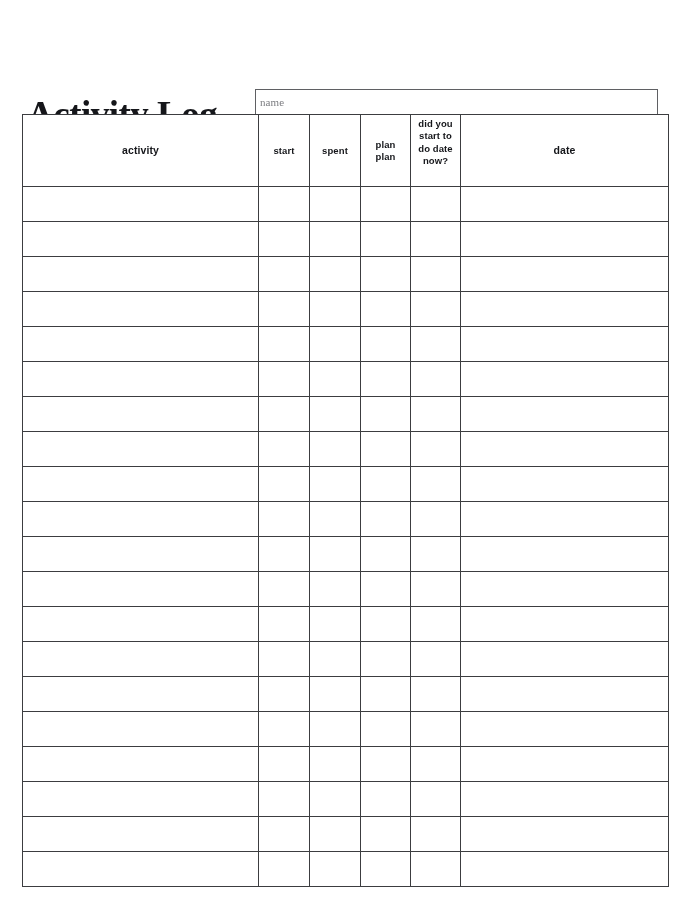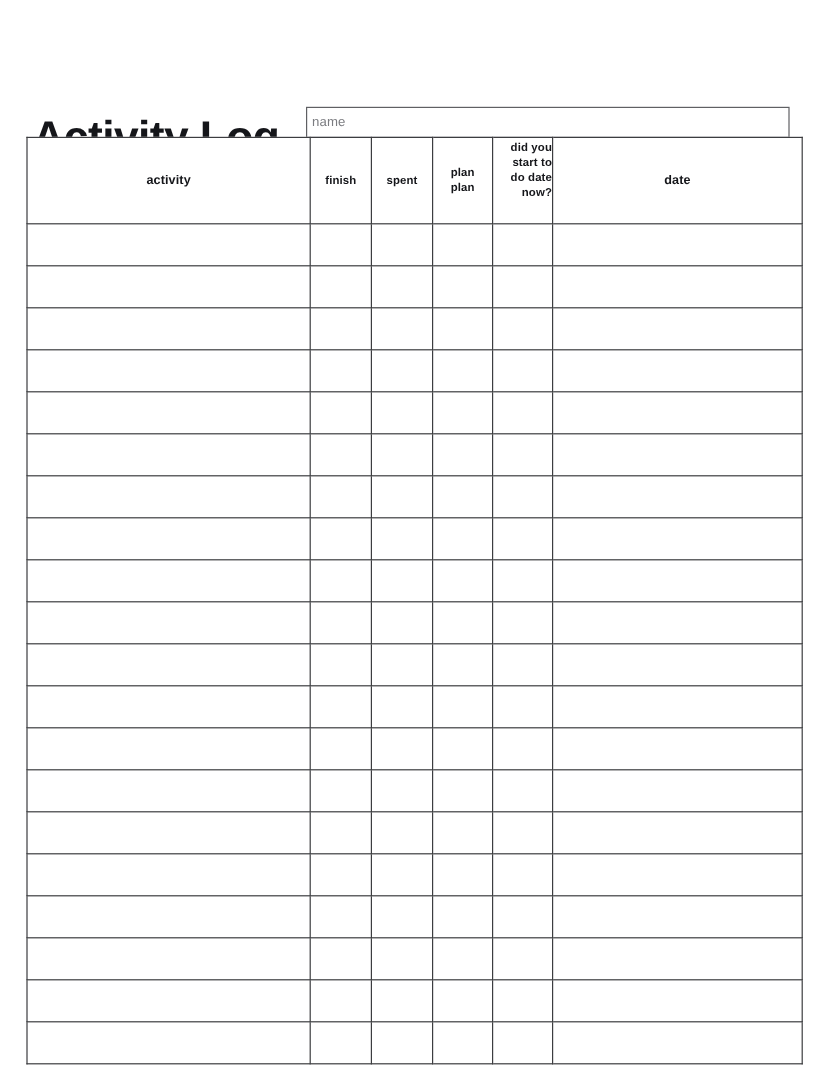--- a/index.html
+++ b/index.html
@@ -25,20 +25,21 @@
     background: #ffffff;
   }
 
   
   .header-area {
     position: absolute;
     left: 0;
     top: 40px;
     width: 690px;
     height: 72px;
+    font-family: Liberation Serif, serif;
   }
 
   .doc-title {
     position: absolute;
     left: 27px;
     top: 56px;
     font-size: 37px;
     font-weight: bold;
     letter-spacing: -0.5px;
     line-height: 1;
@@ -102,21 +103,20 @@
     vertical-align: middle;
     padding: 0 1px;
     font-size: 9.5px;
     line-height: 1.25;
   }
   .log-table thead th.plan-col {
     vertical-align: top;
     padding-top: 3px;
     font-size: 9.5px;
     line-height: 1.3;
-    text-align: right;
   }
 
   .log-table tbody td {
     height: 34px;
   }
 
   
   col.c-activity { width: 236px; }
   col.c-start    { width: 51px; }
   col.c-finish   { width: 51px; }
@@ -152,21 +152,21 @@
       <col class="c-time">
       <col class="c-plan">
       <col class="c-notes">
     </colgroup>
     <thead>
       <tr>
         <th>
           <span>activity</span>
         </th>
         <th class="tight">
-          <span>finish</span>
+          <span>start</span>
         </th>
         <th class="tight">
           <span>spent</span>
         </th>
         <th class="tight">
           <span>plan</span><br>
           <span>plan</span>
         </th>
         <th class="plan-col">
           <span>did you</span><br>

